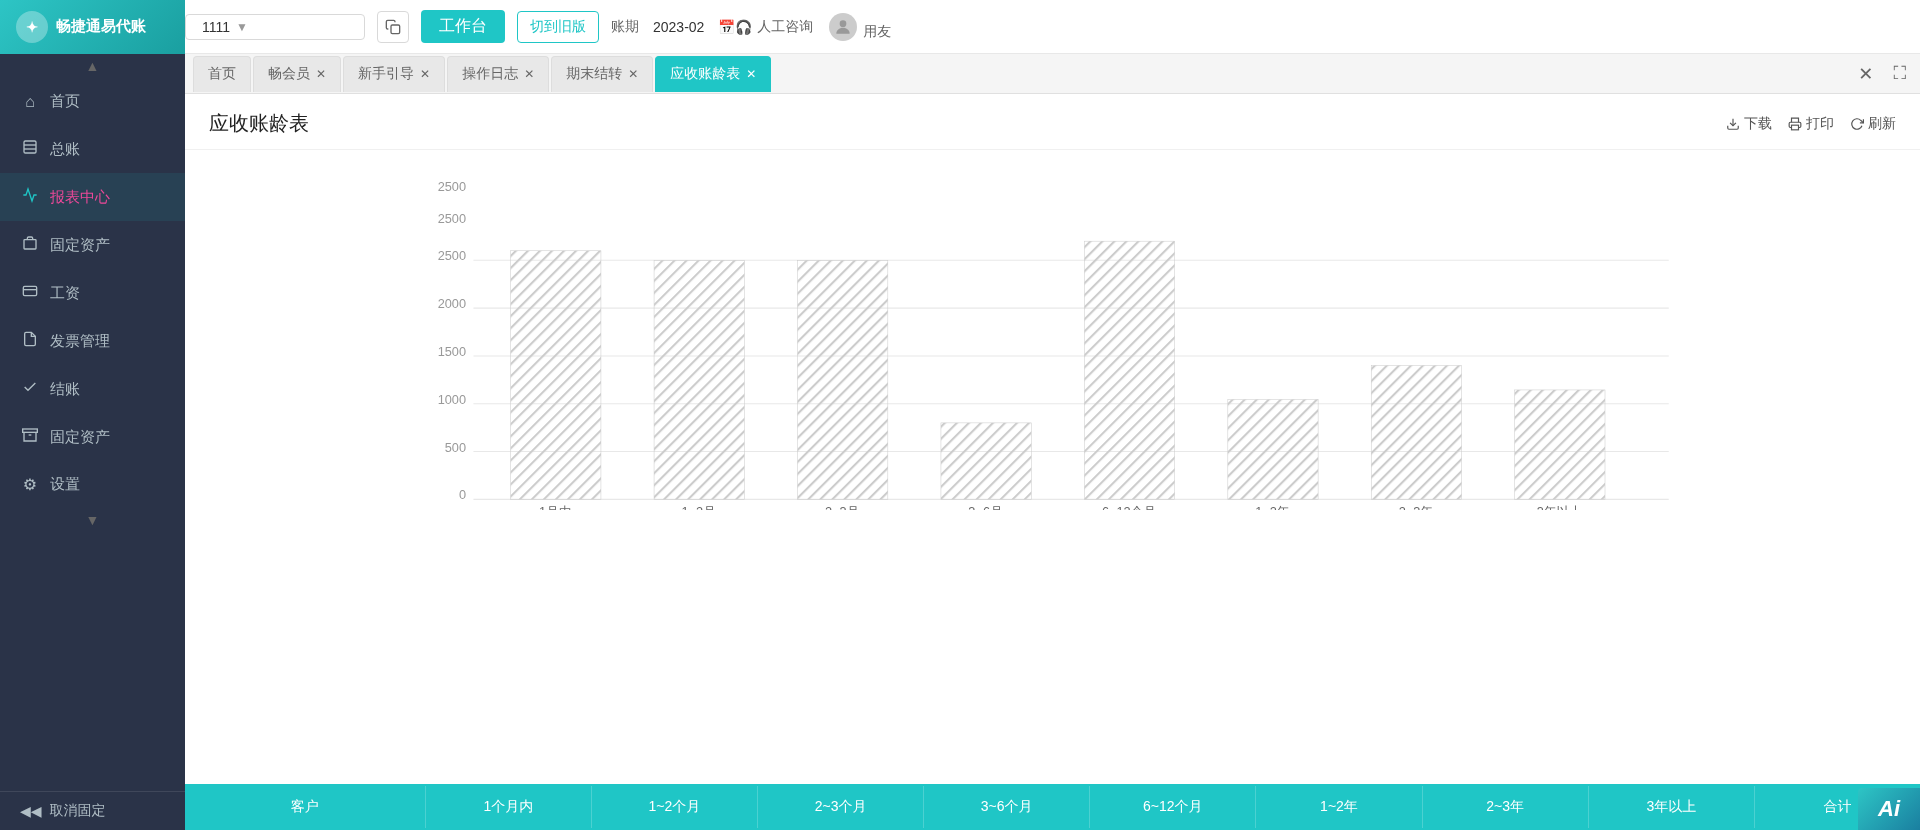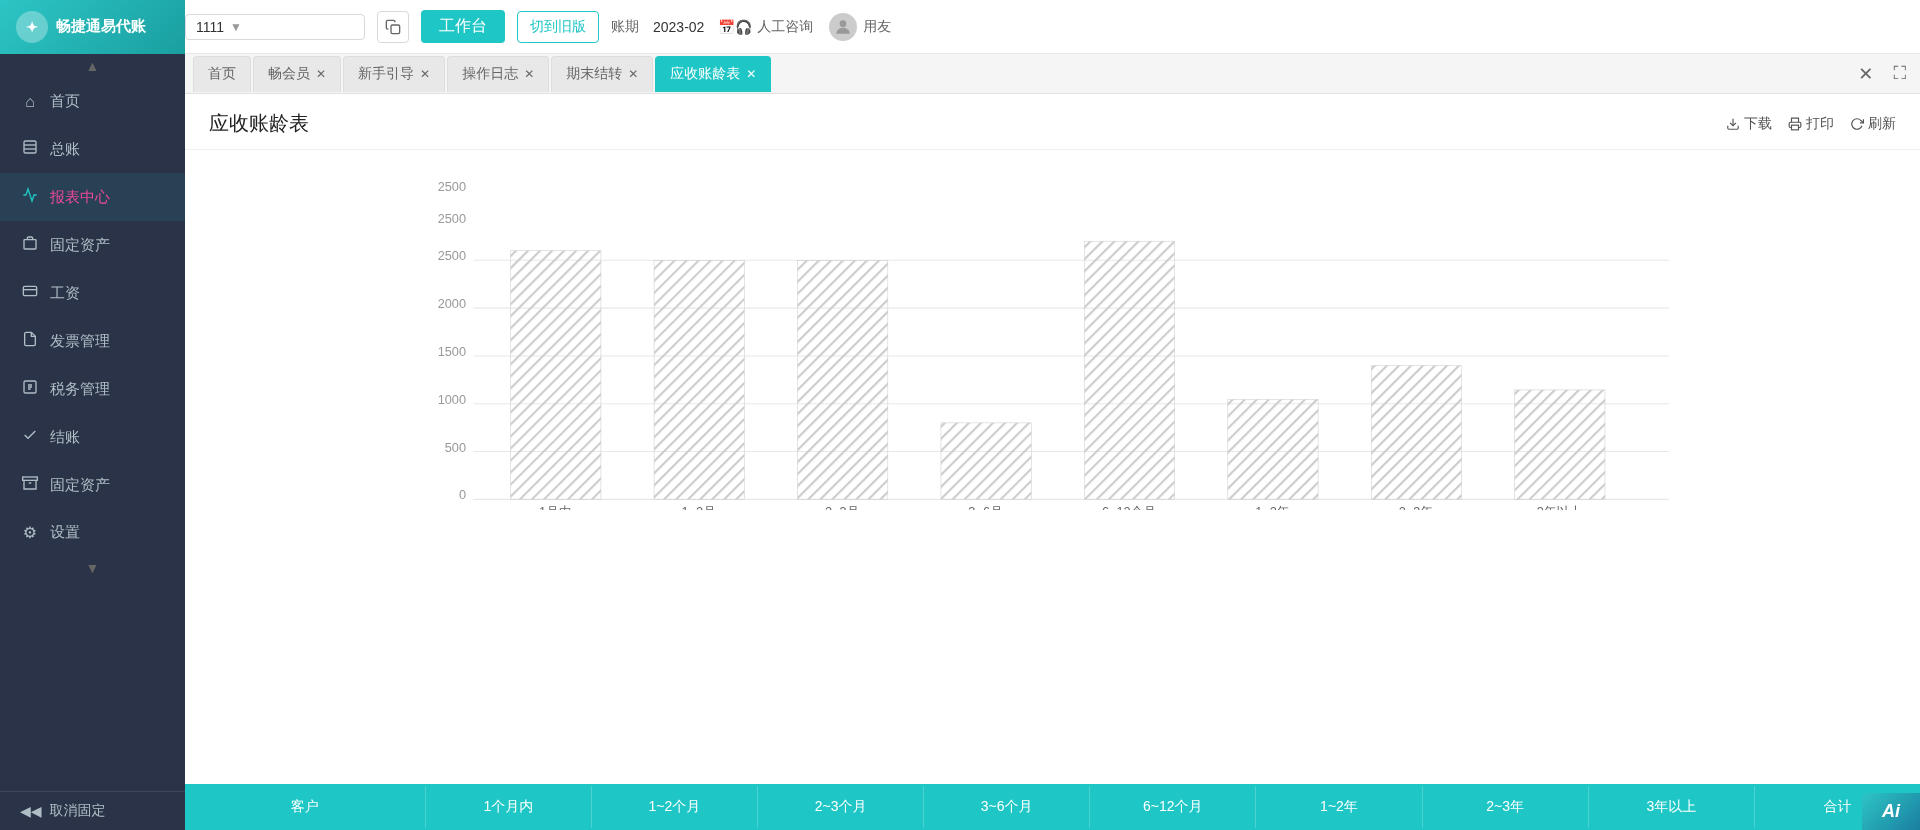--- a/index.html
+++ b/index.html
@@ -31,21 +31,21 @@
       width: 32px; height: 32px;
       border-radius: 50%;
       background: rgba(255,255,255,0.3);
       display: flex; align-items: center; justify-content: center;
       color: white; font-size: 14px; font-weight: bold;
     }
     .logo-text { color: white; font-size: 15px; font-weight: bold; }
     .company-selector {
       display: flex; align-items: center; gap: 6px;
       border: 1px solid #d9d9d9; border-radius: 4px;
-      padding: 4px 10px; cursor: pointer; background: #fff;
+      padding: 4px 16px; cursor: pointer; background: #fff;
       min-width: 180px;
     }
     .company-name { font-size: 14px; color: #333; }
     .chevron-icon { color: #999; font-size: 12px; }
     .copy-icon-btn {
       width: 32px; height: 32px; border: 1px solid #d9d9d9; border-radius: 4px;
       display: flex; align-items: center; justify-content: center; cursor: pointer;
       background: #fff; color: #666;
     }
     .workbench-btn {
@@ -55,21 +55,21 @@
     .switch-btn {
       border: 1px solid #1fc6c6; color: #1fc6c6; background: #fff;
       border-radius: 4px; padding: 6px 12px; font-size: 14px; cursor: pointer;
     }
     .period-area { display: flex; align-items: center; gap: 14px; color: #333; }
     .period-label { color: #666; }
     .period-value { color: #333; font-weight: 500; }
     .calendar-icon { color: #1fc6c6; cursor: pointer; }
     .header-actions { display: flex; align-items: center; gap: 16px; color: #666; }
     .support-btn { display: flex; align-items: center; gap: 4px; cursor: pointer; }
-    .user-area { display: flex; align-items: center; gap: 6px; cursor: pointer; }
+    .user-area { display: flex; align-items: flex-end; gap: 6px; cursor: pointer; }
     .user-avatar {
       width: 28px; height: 28px; border-radius: 50%; background: #ccc;
       display: flex; align-items: center; justify-content: center;
     }
 
     
     .main-layout { display: flex; flex: 1; overflow: hidden; }
 
     
     .sidebar {
@@ -184,21 +184,21 @@
     .th-cell.customer { flex: 1.5; }
 
     
     .ai-badge {
       position: fixed;
       bottom: 0;
       right: 0;
       background: linear-gradient(135deg, #2dc5c5, #1a7fa0);
       color: white;
       padding: 8px 20px;
-      font-size: 18px;
+      font-size: 22px;
       font-style: italic;
       font-weight: bold;
       border-radius: 4px 0 0 0;
     }
   </style>
 </head>
 <body>
 
 <div class="header">
   <div class="logo-area">
@@ -289,29 +289,20 @@
       <span>工资</span>
     </div>
     <div class="sidebar-item">
       <span class="item-icon">
         <svg width="16" height="16" viewBox="0 0 24 24" fill="none" stroke="#b0bec5" stroke-width="2">
           <path d="M14 2H6a2 2 0 00-2 2v16a2 2 0 002 2h12a2 2 0 002-2V8z"></path>
             <polyline points="14 2 14 8 20 8"></polyline>
         </svg>
       </span>
       <span>发票管理</span>
-    </div>
-    <div class="sidebar-item">
-      <span class="item-icon">
-        <svg width="16" height="16" viewBox="0 0 24 24" fill="none" stroke="#b0bec5" stroke-width="2">
-          <rect x="3" y="3" width="18" height="18" rx="2"></rect>
-            <path d="M9 9h6M9 12h6M9 15h4"></path>
-        </svg>
-      </span>
-      <span>税务管理</span>
     </div>
     <div class="sidebar-item">
       <span class="item-icon">
         <svg width="16" height="16" viewBox="0 0 24 24" fill="none" stroke="#b0bec5" stroke-width="2">
           <polyline points="20 6 9 17 4 12"></polyline>
         </svg>
       </span>
       <span>结账</span>
     </div>
     <div class="sidebar-item">

